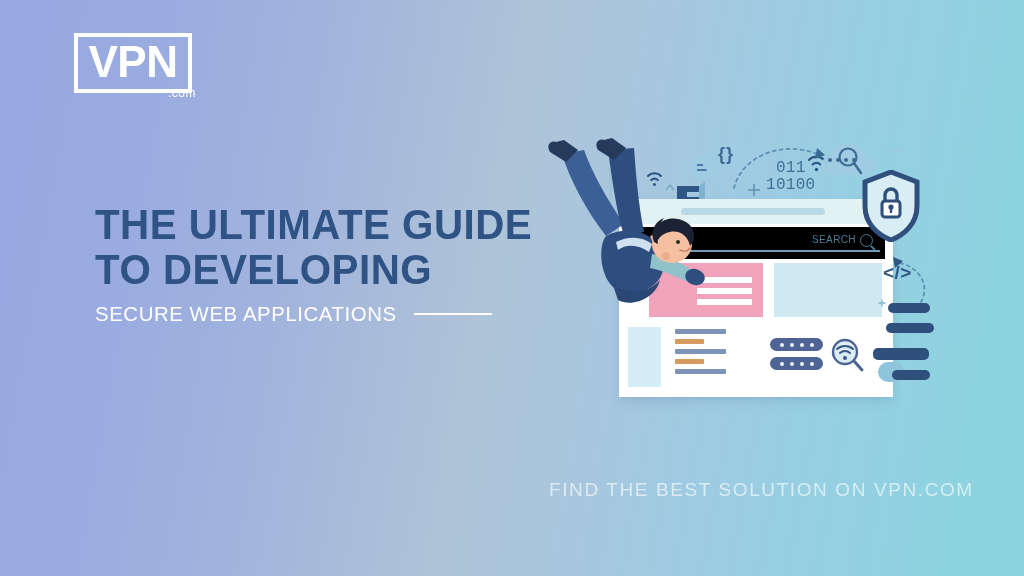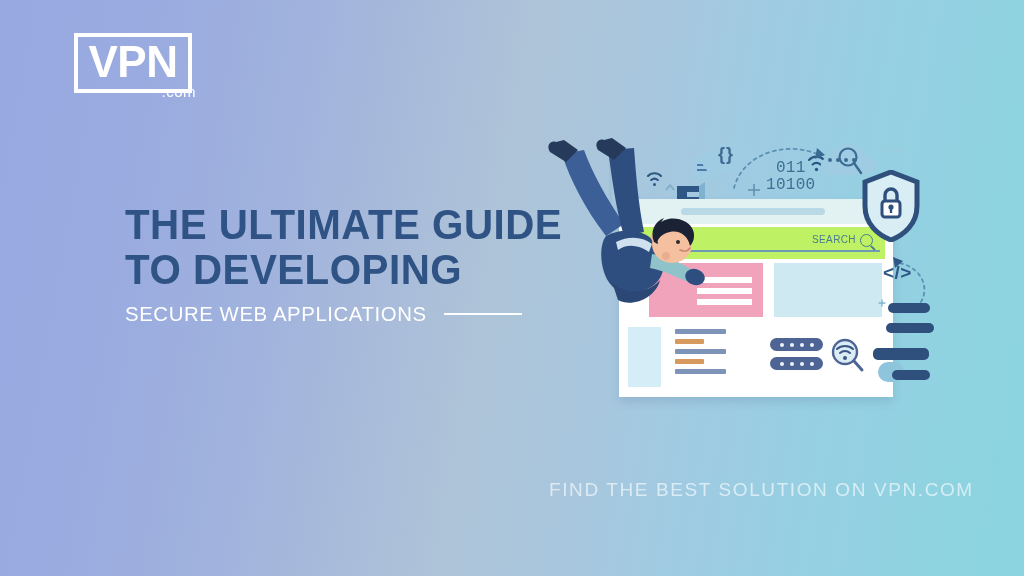--- a/index.html
+++ b/index.html
@@ -47,33 +47,32 @@
     font-size: 44px;
     font-weight: bold;
     letter-spacing: -0.5px;
     line-height: 1;
   }
   #logo-com {
     position: absolute;
     right: -10px;
     bottom: -11px;
     color: #ffffff;
-    font-size: 15px;
+    font-size: 12px;
     letter-spacing: 0.5px;
     background: transparent;
     padding: 0 2px;
   }
 
   
   #headline {
     position: absolute;
     left: 95px;
     top: 203px;
     width: 470px;
-    margin-left: 30px;
   }
   .hl-line {
     color: #2f5384;
     font-size: 42px;
     font-weight: bold;
     letter-spacing: 0.5px;
     line-height: 1.07;
     font-stretch: condensed;
     transform: scaleX(0.96);
     transform-origin: left center;
@@ -146,21 +145,21 @@
     height: 7px;
     border-radius: 4px;
     background: #b9d9e6;
   }
   #searchbar {
     position: absolute;
     left: 8px;
     top: 28px;
     width: 258px;
     height: 32px;
-    background: #bef264;
+    background: #000000;
   }
   #search-underline {
     position: absolute;
     left: 5px;
     bottom: 7px;
     width: 248px;
     height: 2px;
     background: #6f9cb4;
   }
   #search-label {

